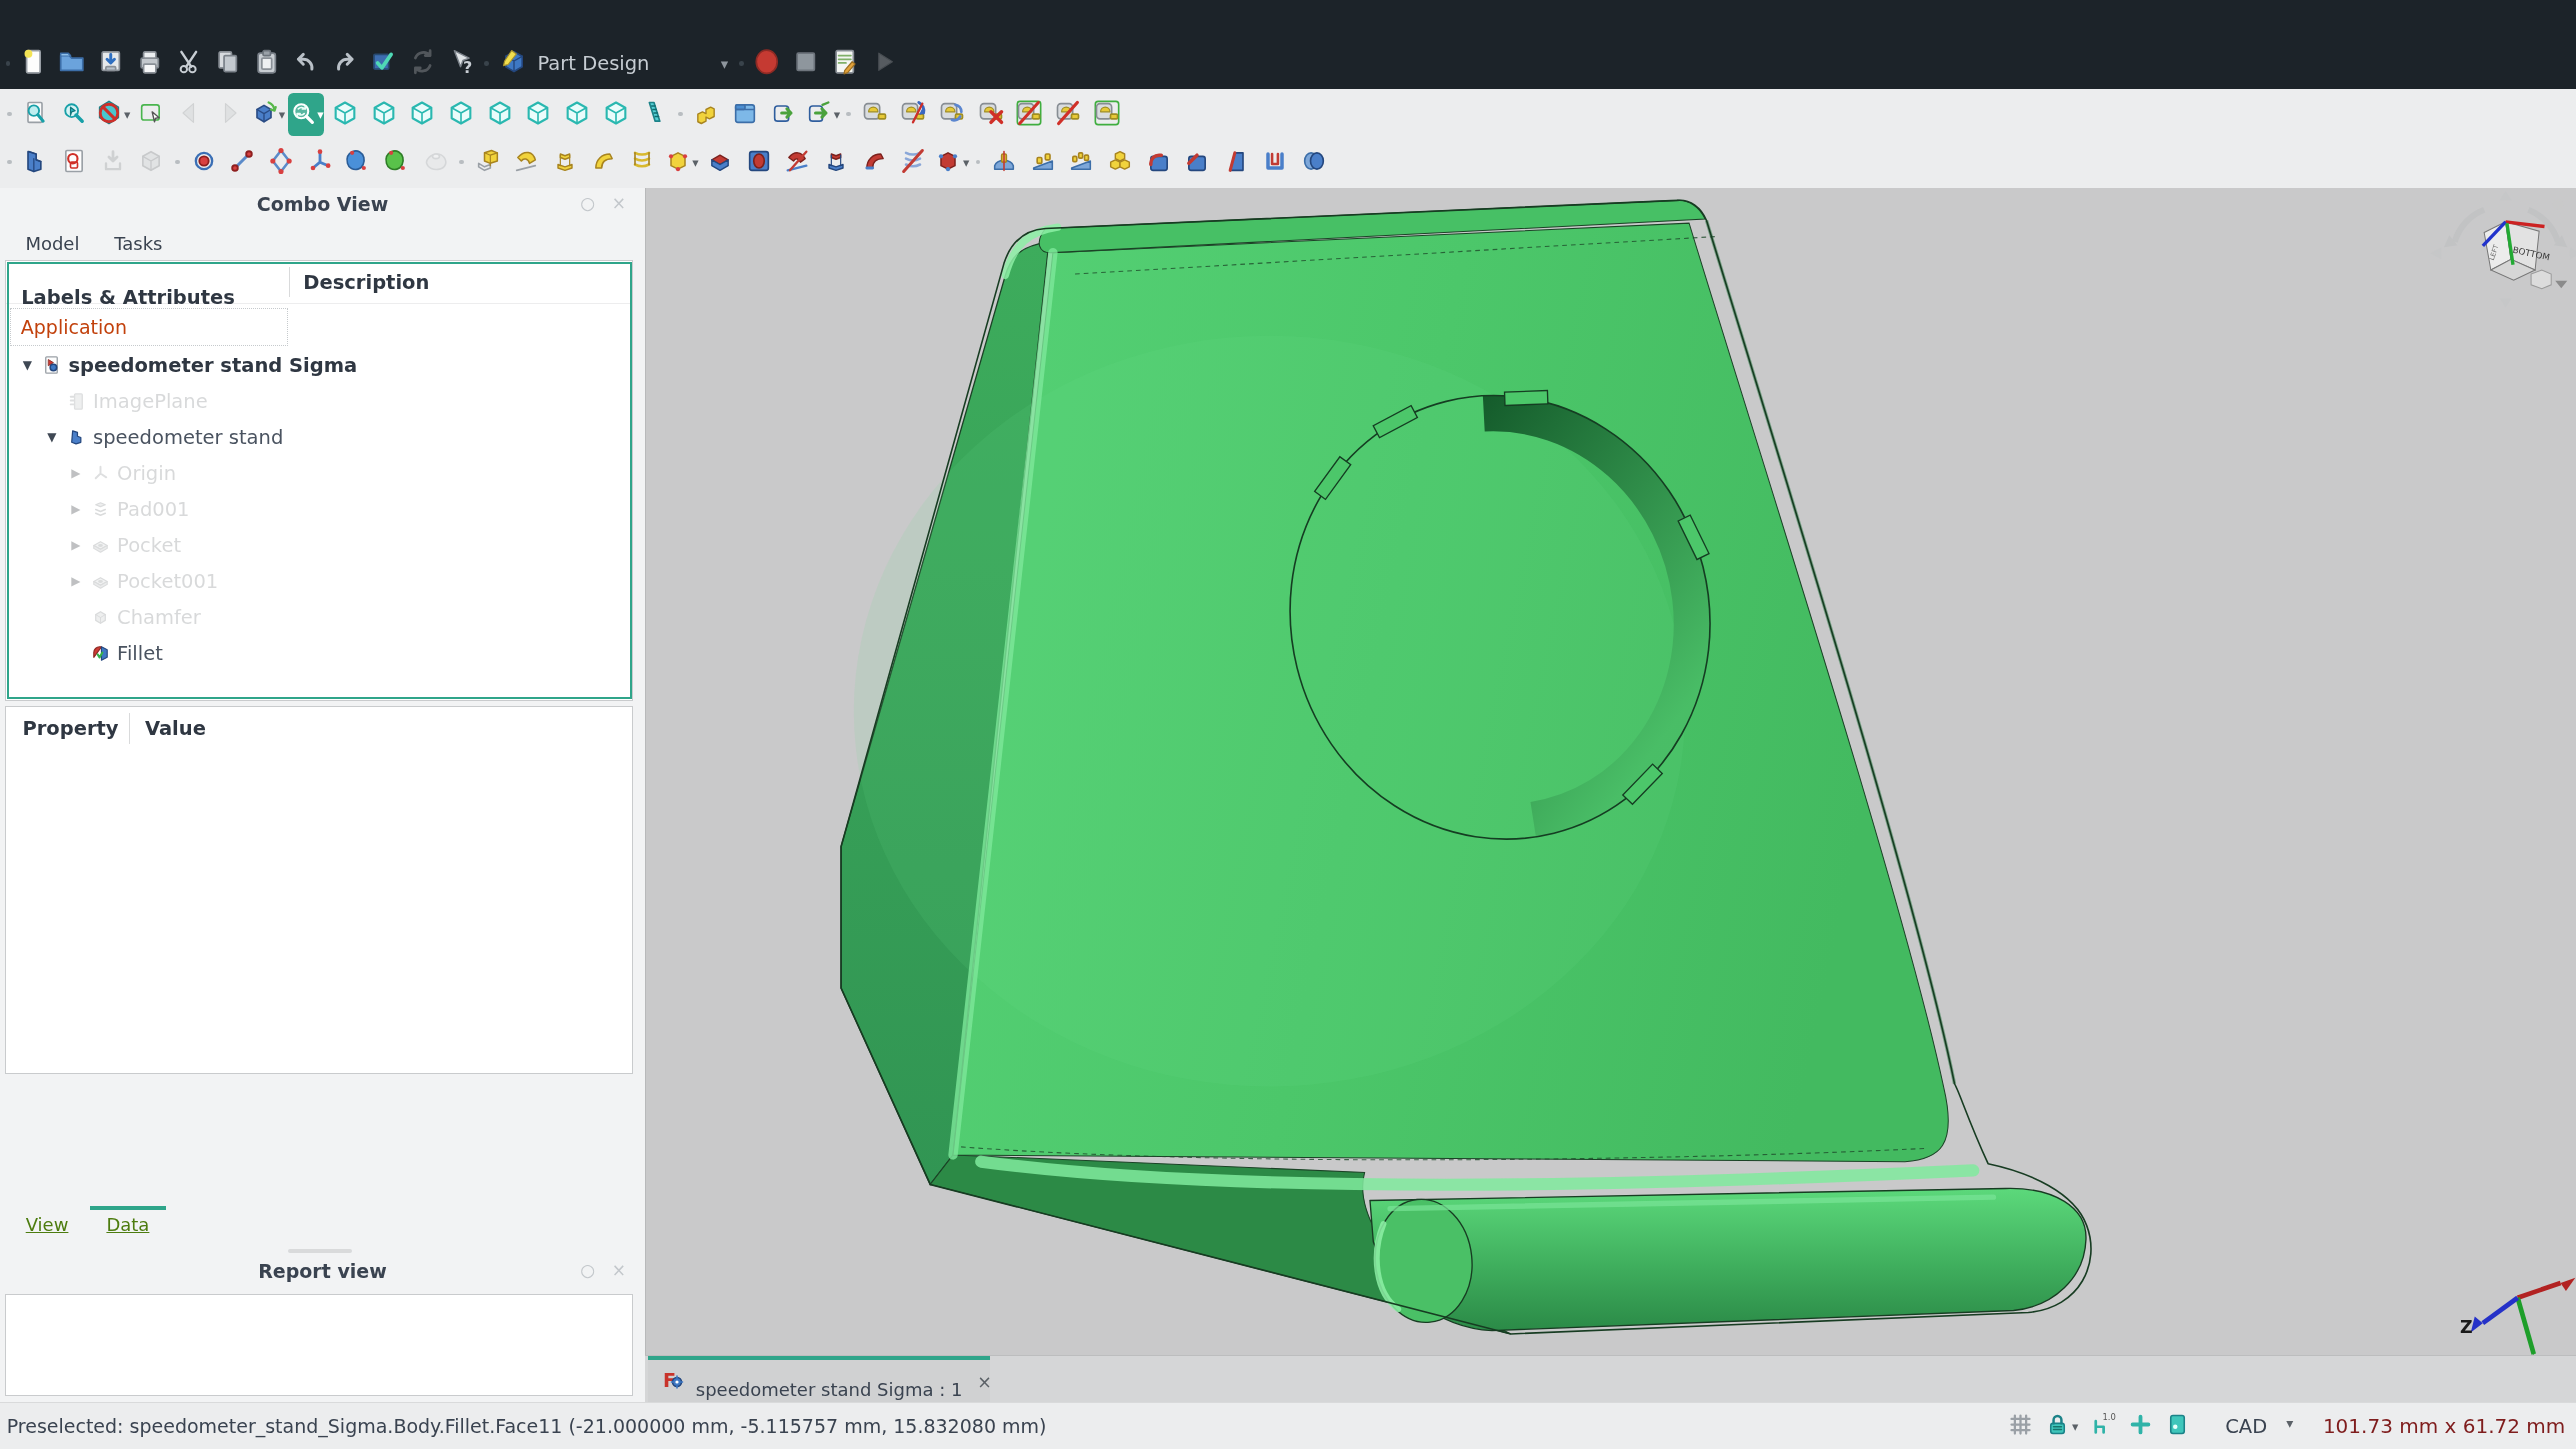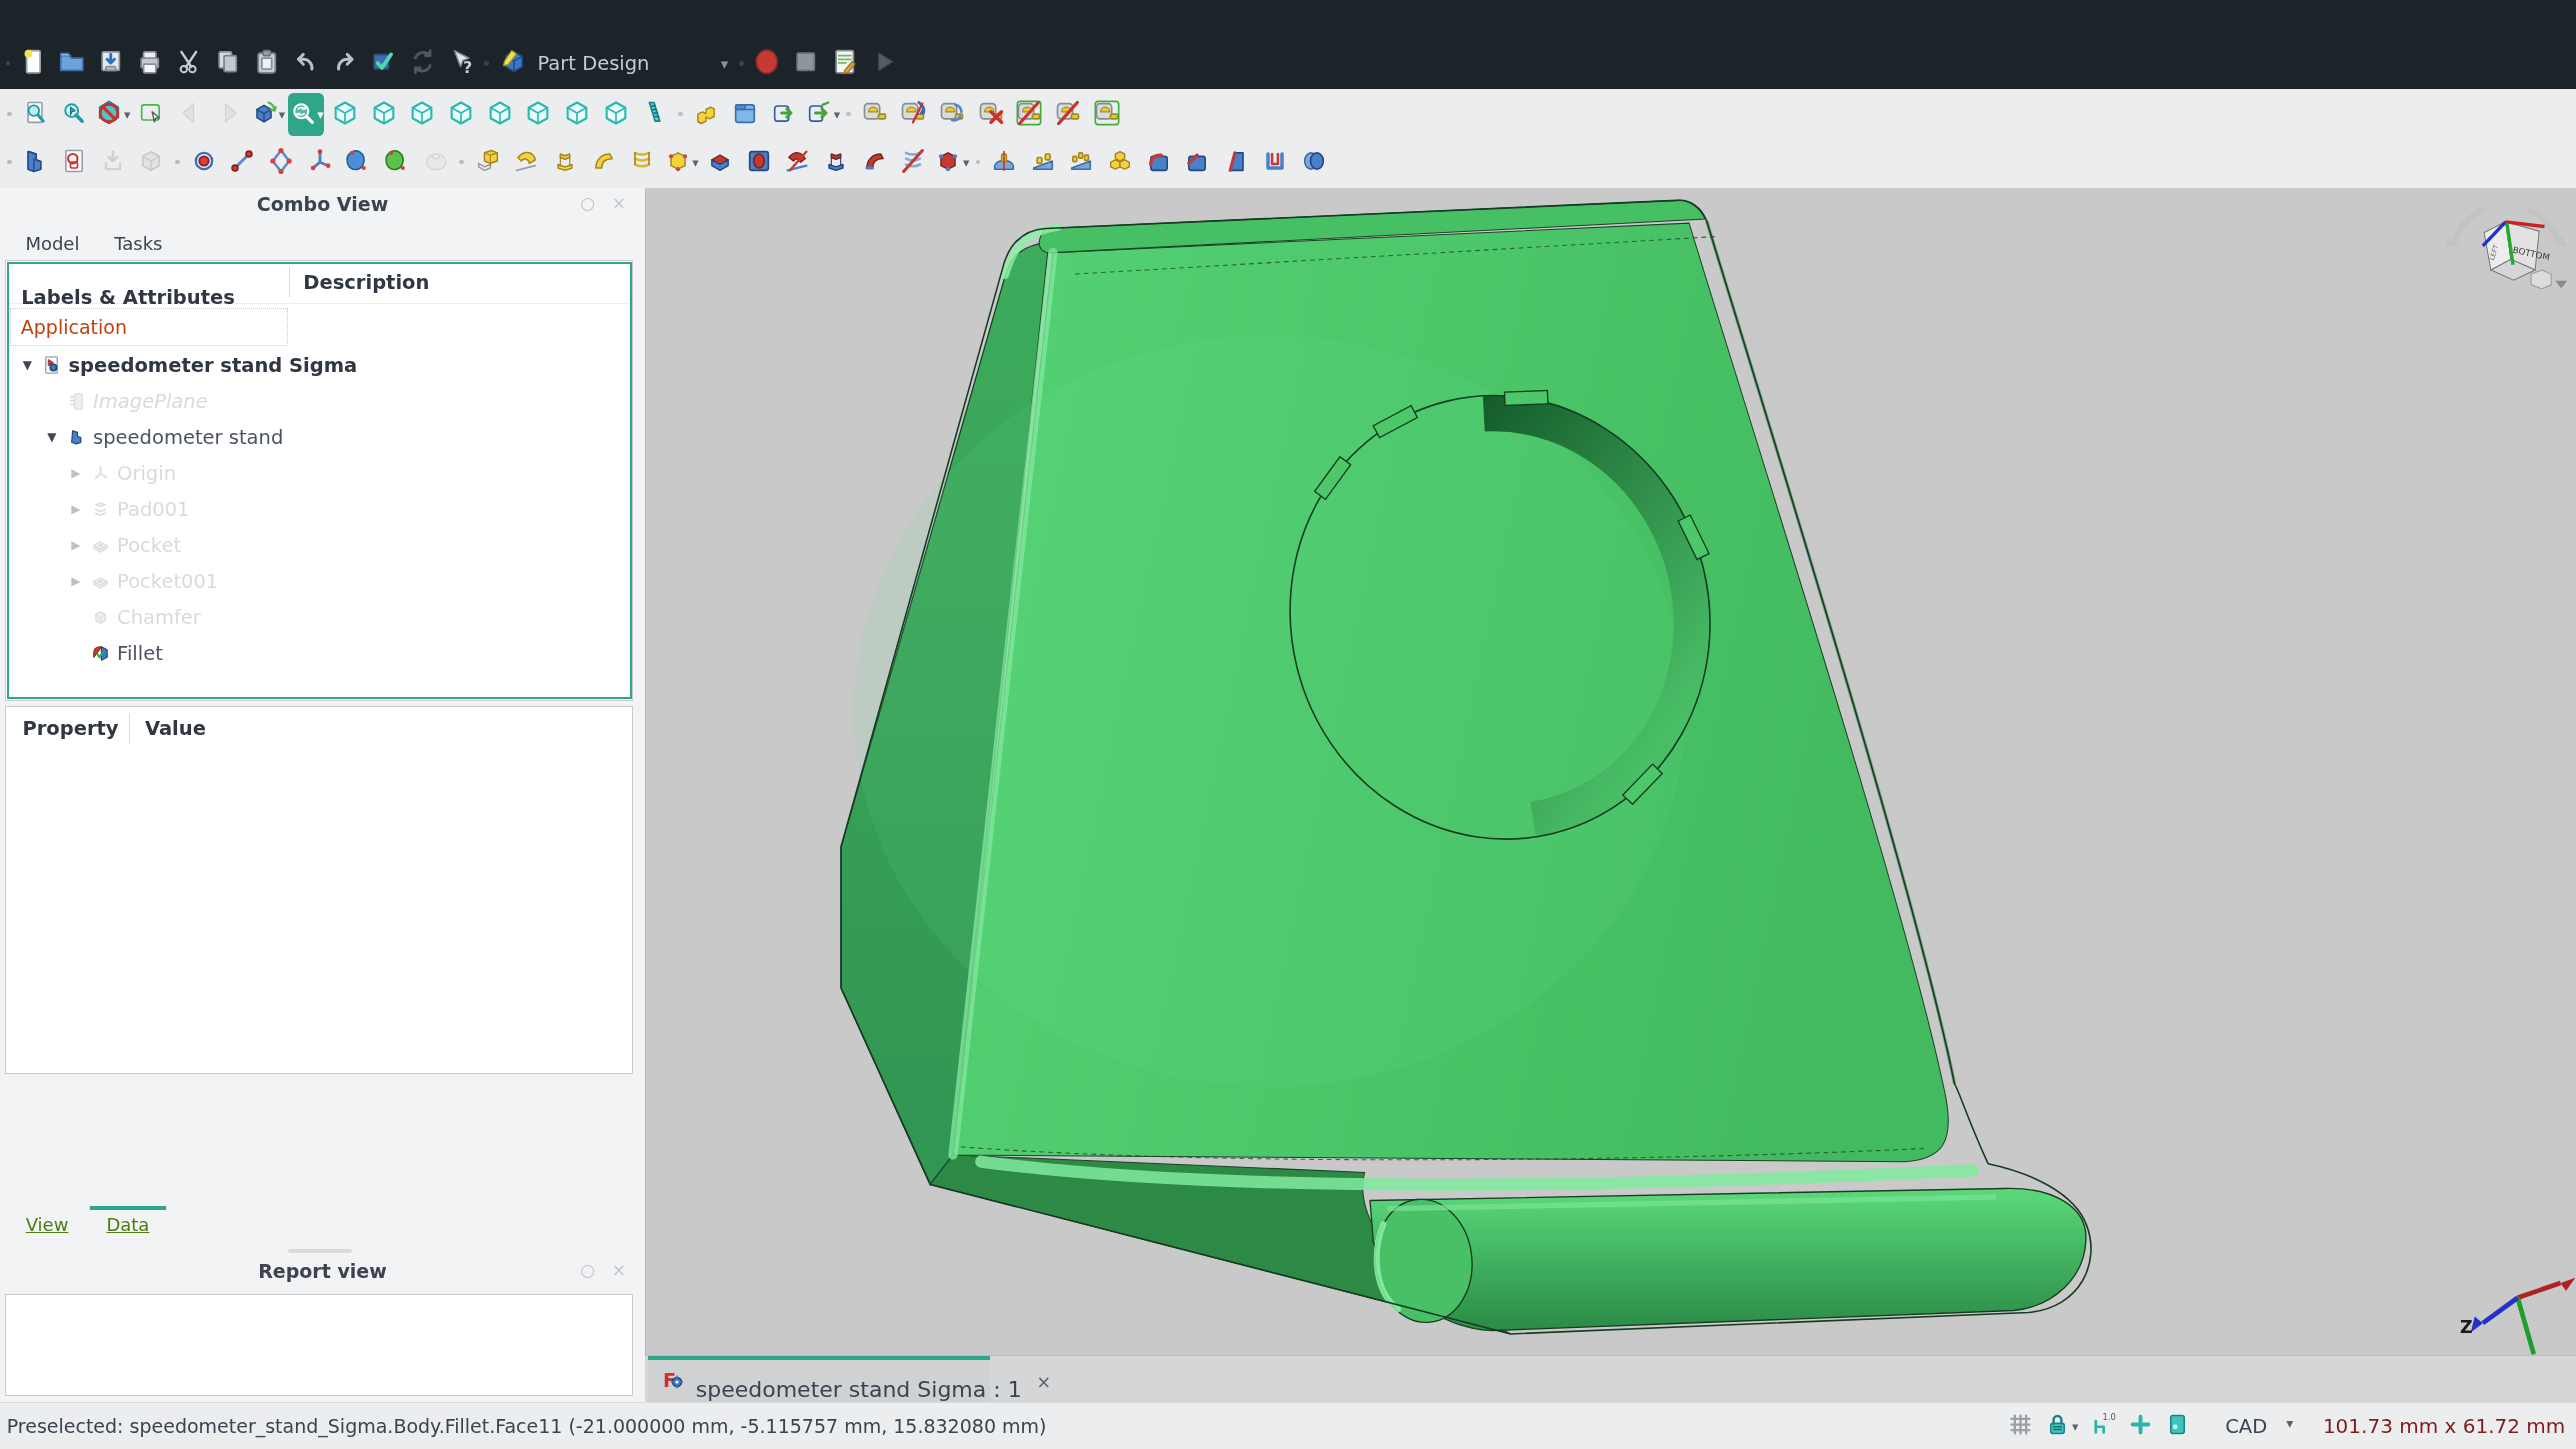--- a/index.html
+++ b/index.html
@@ -80,21 +80,21 @@
   .reportbox{position:absolute;left:5.4px;top:1106px;width:628px;height:102px;background:#fff;border:0.7px solid #c9cbcd;box-sizing:border-box;}
 
   
   .viewport{position:absolute;left:645px;top:188px;width:1931px;height:1167px;background:#c9c9ca;border-left:0.7px solid #b8b9ba;box-sizing:border-box;}
   .viewport svg.scene{position:absolute;left:0;top:0;width:100%;height:100%;}
 
   .tabstrip{position:absolute;left:645px;top:1355px;width:1931px;height:47px;background:#d5d6d7;border-top:0.7px solid #bcbdbe;box-sizing:border-box;}
   .doctab{position:absolute;left:2.7px;top:0;height:47px;width:342px;background:#d0d1d2;
     border-top:4px solid #2fa58a;display:flex;align-items:center;padding:0 13.4px;box-sizing:border-box;}
   .doctab .ic svg{width:24px;height:24px;margin-right:10.7px;}
-  .doctab .lbl{font-size:22px;color:#3a4350;white-space:nowrap;margin-top:16px;}
+  .doctab .lbl{font-size:18px;color:#3a4350;white-space:nowrap;margin-top:16px;}
   .doctab .x{margin-left:14.8px;font-size:17.4px;color:#5b6167;}
 
   
   .statusbar{position:absolute;left:0;top:1402px;width:100%;height:47px;background:#ecedee;
     border-top:0.7px solid #d9dadb;display:flex;align-items:center;box-sizing:border-box;}
   .statusmsg{font-size:19px;color:#3a4350;padding-left:6.7px;white-space:nowrap;}
   .statusright{margin-left:auto;display:flex;align-items:center;gap:6.7px;padding-right:10.7px;}
   .sic{display:flex;align-items:center;margin-left:10.7px;}
   .sic svg{width:27px;height:27px;}
   .navstyle{display:flex;align-items:flex-start;margin-left:27px;font-size:19.5px;color:#3a4350;}
@@ -690,21 +690,21 @@
             <span class="exp">▼</span>
             <span class="ticon">
               <svg viewBox="0 0 24 24">
                 <rect x="6" y="3" width="12" height="17" rx="1" fill="#fdfdfd" stroke="#9aa0a6" stroke-width="1.4"></rect>
                 <path d="M9 6l5 3-5 3Z" fill="#cd3b34" stroke="#8e2a24" stroke-width="1" stroke-linejoin="round" stroke-linecap="round"></path>
                 <circle cx="14" cy="14" r="3.4" fill="#3e78c4" stroke="#24477e" stroke-width="1.6"></circle>
               </svg>
             </span>
             <span class="tlabel">speedometer stand Sigma</span>
           </div>
-          <div class="trow muted" data-expander="none" style="padding-left: 34px; font-style: italic;">
+          <div class="trow muted" data-expander="none" style="padding-left: 34px;">
             <span class="exp"></span>
             <span class="ticon">
               <svg viewBox="0 0 24 24">
                 <rect x="10" y="4" width="8" height="16" rx="1" fill="#c9ced2" stroke="#9aa0a6" stroke-width="1.4"></rect>
                 <path d="M6 7h3M6 11h3M6 15h3" fill="none" stroke="#9aa0a6" stroke-width="2" stroke-linejoin="round" stroke-linecap="round"></path>
               </svg>
             </span>
             <span class="tlabel">ImagePlane</span>
           </div>
           <div class="trow" data-expander="open" style="padding-left: 34px;">

